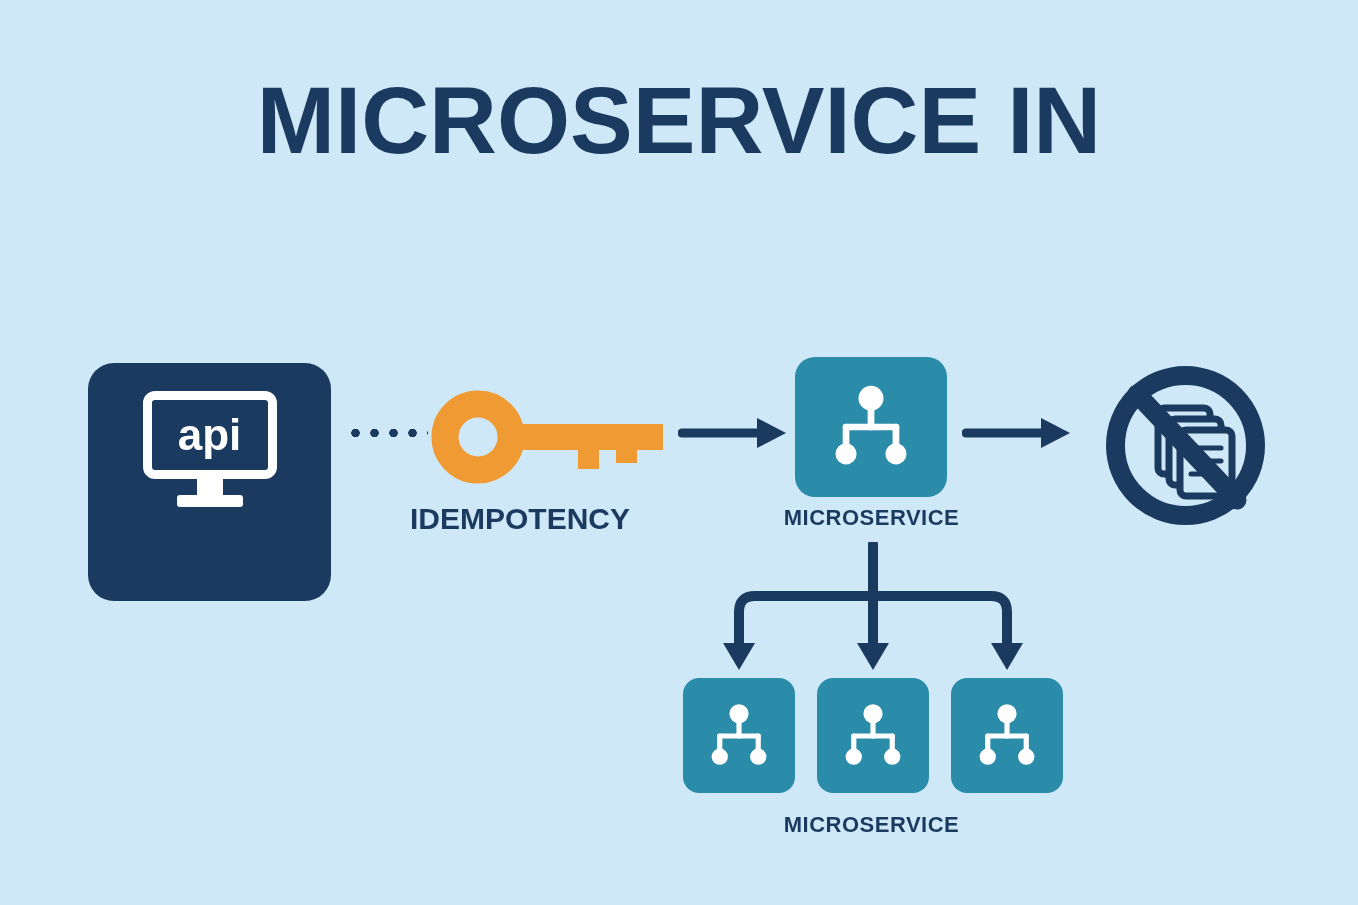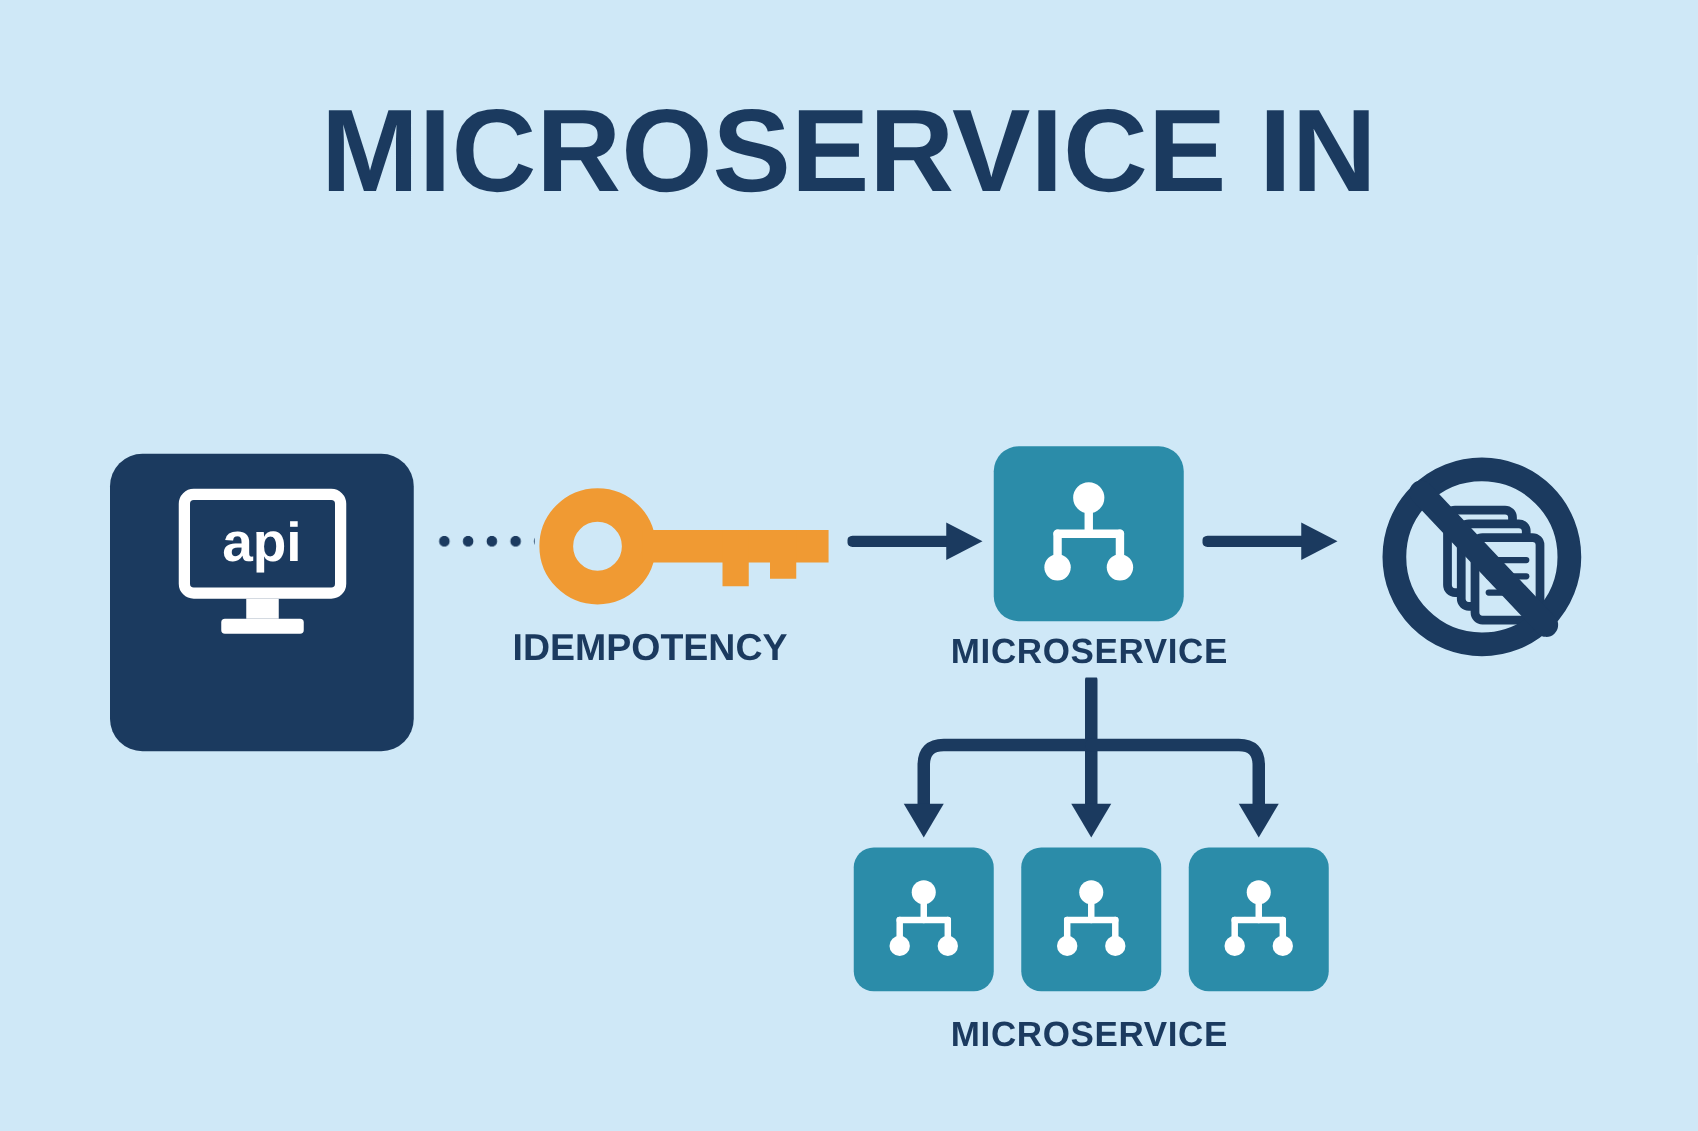--- a/index.html
+++ b/index.html
@@ -59,21 +59,21 @@
   .ms-box{
     position:absolute;background:var(--teal);
     display:flex;align-items:center;justify-content:center;
   }
   .ms-top{left:795px;top:357px;width:152px;height:140px;border-radius:20px;}
   .ms-b1{left:683px;top:678px;width:112px;height:115px;border-radius:16px;}
   .ms-b2{left:817px;top:678px;width:112px;height:115px;border-radius:16px;}
   .ms-b3{left:951px;top:678px;width:112px;height:115px;border-radius:16px;}
   .ms-label{
     position:absolute;width:235px;text-align:center;
-    color:var(--navy);font-size:28px;font-weight:bold;letter-spacing:.5px;
+    color:var(--navy);font-size:22px;font-weight:bold;letter-spacing:.5px;
   }
   .ms-label-top{left:754px;top:505px;}
   .ms-label-bottom{left:754px;top:812px;}
   
   .nodup-svg{position:absolute;left:1098px;top:358px;}
   
   .branch-svg{position:absolute;left:690px;top:542px;}
 </style>
 </head>
 <body>

